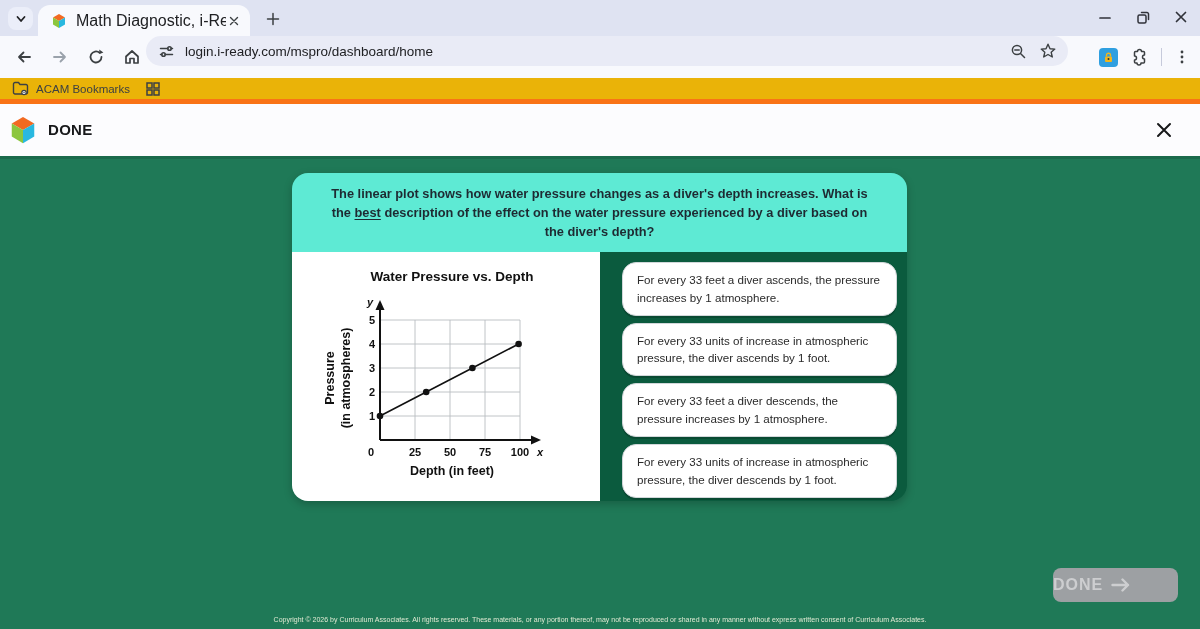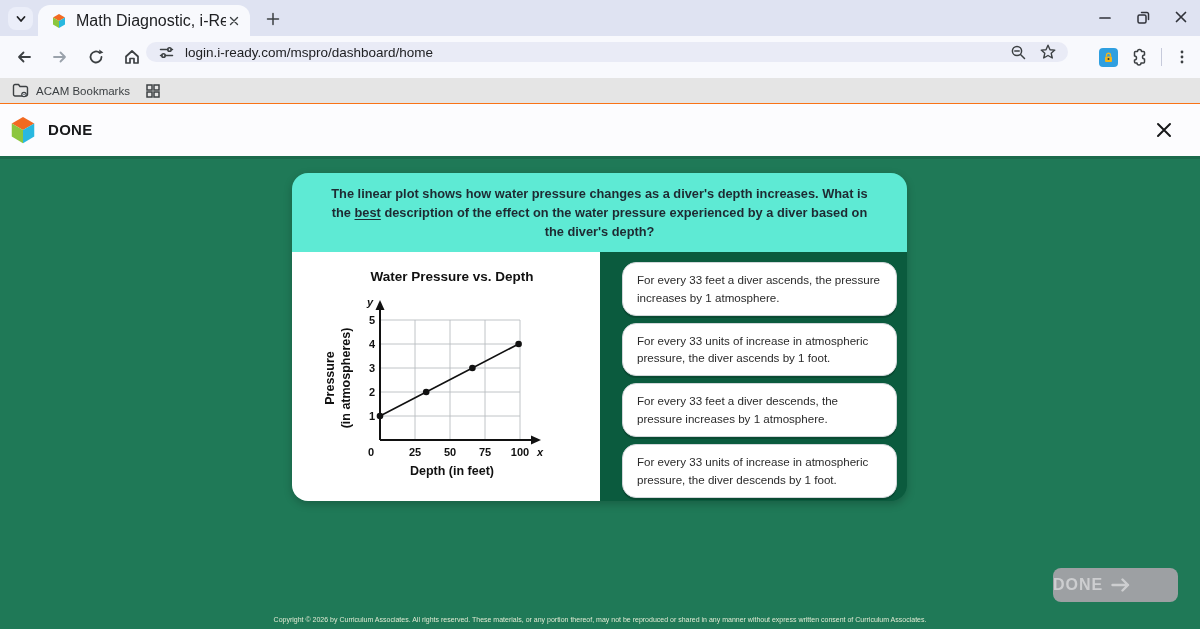--- a/index.html
+++ b/index.html
@@ -12,28 +12,28 @@
   .tab-chevron-btn { position:absolute; left:8px; top:7px; width:25px; height:23px; border-radius:8px; background:#EBEEF9; display:flex; align-items:center; justify-content:center; cursor:pointer; }
   .tab { position:absolute; left:38px; top:5px; width:212px; height:31px; background:#F8F9FD; border-radius:12px 12px 0 0; display:flex; align-items:center; padding:0 8px 0 13px; }
   .tab-title { font-size:16px; color:#202124; flex:1; white-space:nowrap; overflow:hidden; margin-left:9px; }
   .tab-close { width:16px; height:16px; display:flex; align-items:center; justify-content:center; border-radius:50%; cursor:pointer; }
   .newtab-btn { position:absolute; left:262px; top:8px; width:21px; height:21px; display:flex; align-items:center; justify-content:center; cursor:pointer; }
   .win-controls { position:absolute; right:8px; top:6px; display:flex; gap:16px; align-items:center; }
   .win-btn { width:22px; height:22px; display:flex; align-items:center; justify-content:center; cursor:pointer; }
 
   .toolbar { position:absolute; top:36px; left:0; width:1200px; height:42px; background:#F8F9FD; display:flex; align-items:center; }
   .nav-icon { width:24px; height:24px; display:flex; align-items:center; justify-content:center; margin-left:12px; cursor:pointer; }
-  .omnibox { position:absolute; left:146px; top:6px; width:922px; height:20px; background:#E9EBF6; border-radius:15px; display:flex; align-items:center; padding:0 10px 0 12px; }
+  .omnibox { position:absolute; left:146px; top:0; width:922px; height:30px; background:#E9EBF6; border-radius:15px; display:flex; align-items:center; padding:0 10px 0 12px; }
   .omnibox-url { font-size:13.5px; color:#202124; flex:1; margin-left:10px; }
   .omni-icon { width:20px; height:20px; display:flex; align-items:center; justify-content:center; cursor:pointer; margin-left:10px; }
   .toolbar-right { position:absolute; right:10px; top:0; height:42px; display:flex; align-items:center; gap:12px; }
   .ext-lock { width:19px; height:19px; border-radius:4px; background:#2F9FE0; display:flex; align-items:center; justify-content:center; cursor:pointer; }
   .tb-sep { width:1px; height:18px; background:#C6CADB; }
 
-  .bookmarksbar { position:absolute; top:78px; left:0; width:1200px; height:26px; background:#e5e5e5; border-bottom:1px solid #f97316; display:flex; align-items:center; }
+  .bookmarksbar { position:absolute; top:78px; left:0; width:1200px; height:26px; background:#eab308; border-bottom:5px solid #f97316; display:flex; align-items:center; }
   .bm-item { display:flex; align-items:center; gap:7px; margin-left:12px; cursor:pointer; }
   .bm-label { font-size:11.5px; color:#3c4043; }
   .bm-apps { margin-left:16px; cursor:pointer; display:flex; }
 
   
   .math-header { position:absolute; top:104px; left:0; width:1200px; height:52px; background:#FCFCFE; }
   .brand { position:absolute; left:8px; top:11px; width:30px; height:30px; }
   .subject { position:absolute; left:48px; top:17px; font-size:15px; font-weight:700; letter-spacing:.3px; color:#17181A; }
   .bars { position:absolute; left:318px; top:124px; display:flex; gap:7px; }
   .bar { width:130px; height:14px; border:1px solid #A0A4AB; border-radius:8px; background:#F0F1F3; overflow:hidden; }

